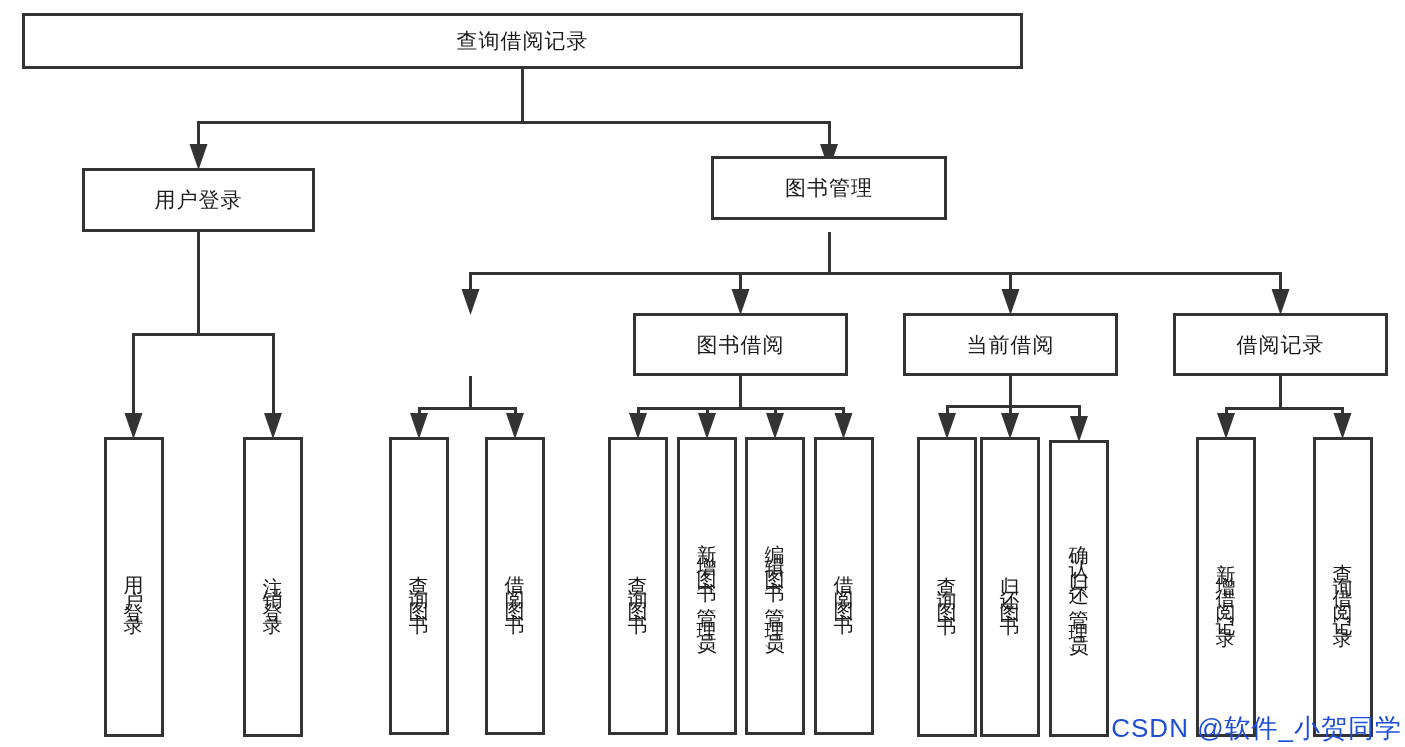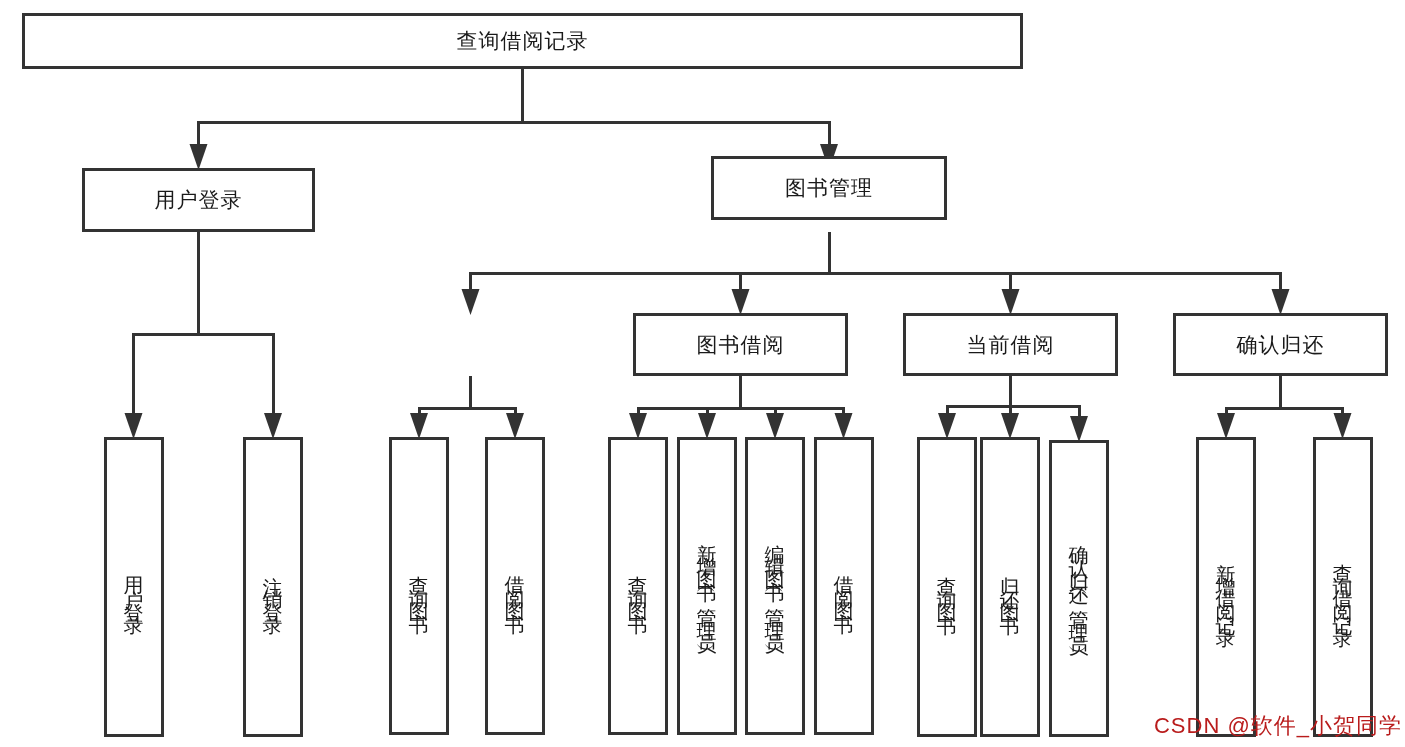--- a/index.html
+++ b/index.html
@@ -12,21 +12,21 @@
     position:absolute;box-sizing:border-box;border:3px solid #333;background:#fff;
     display:flex;align-items:center;justify-content:center;z-index:2;
   }
   .h-node{font-size:21px;letter-spacing:1px;white-space:nowrap;}
   .v-text{
     writing-mode:vertical-rl;text-orientation:mixed;
     font-size:20px;letter-spacing:13px;line-height:1;white-space:nowrap;
   }
   .watermark{
     position:absolute;right:3px;top:711px;z-index:5;
-    font-size:22px;letter-spacing:1px;color:#b91c1c;white-space:nowrap;
+    font-size:26px;letter-spacing:1px;color:#1d4ed8;white-space:nowrap;
   }
   
   .b-root{left:22px;top:13px;width:1001px;height:56px}
   .b-l2a{left:82px;top:168px;width:233px;height:64px}
   .b-l2b{left:711px;top:156px;width:236px;height:64px}
   .b-l3a{left:363px;top:313px;width:215px;height:63px}
   .b-l3b{left:633px;top:313px;width:215px;height:63px}
   .b-l3c{left:903px;top:313px;width:215px;height:63px}
   .b-l3d{left:1173px;top:313px;width:215px;height:63px}
   .b-g1a{left:104px;top:437px;width:60px;height:300px}
@@ -121,21 +121,21 @@
     </g>
   </svg>
 
   <div class="node h-node b-root">查询借阅记录</div>
 
   <div class="node h-node b-l2a">用户登录</div>
   <div class="node h-node b-l2b">图书管理</div>
 
   <div class="node h-node b-l3b">图书借阅</div>
   <div class="node h-node b-l3c">当前借阅</div>
-  <div class="node h-node b-l3d">确认归还</div>
+  <div class="node h-node b-l3d">借阅记录</div>
 
   <div class="node b-g1a">
     <span class="v-text">用户登录</span>
   </div>
   <div class="node b-g1b">
     <span class="v-text">注销登录</span>
   </div>
 
   <div class="node b-g2a">
     <span class="v-text">查询图书</span>

